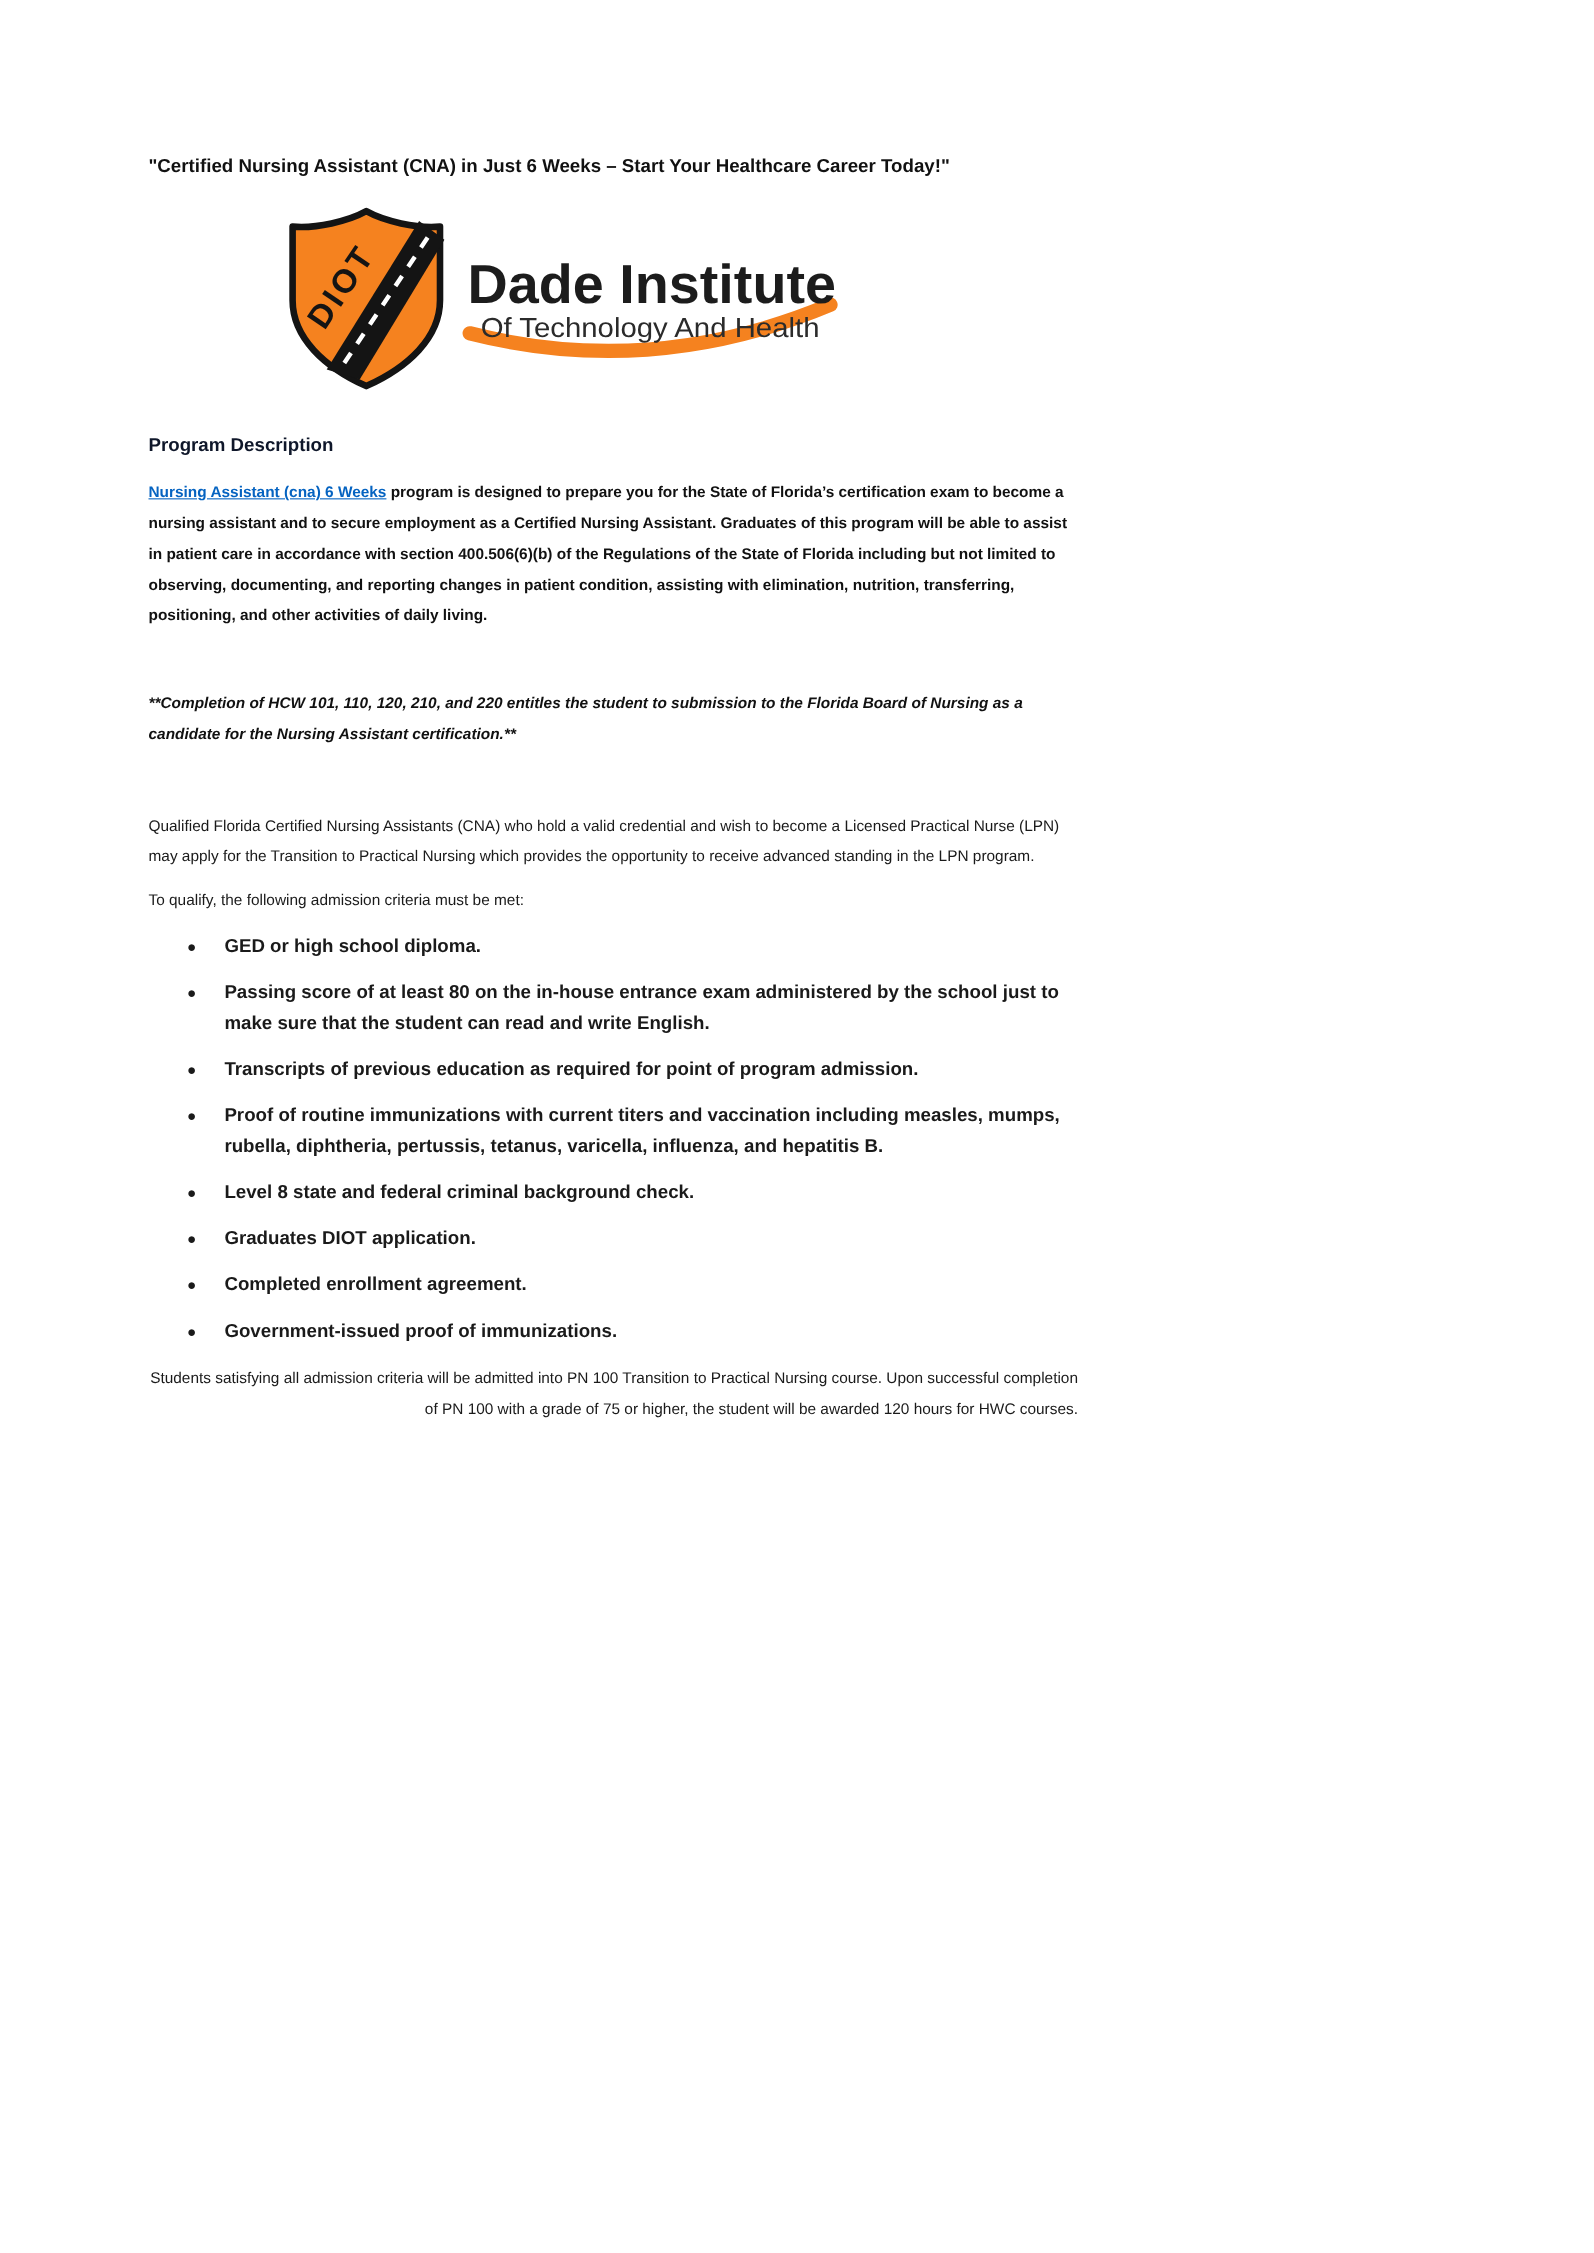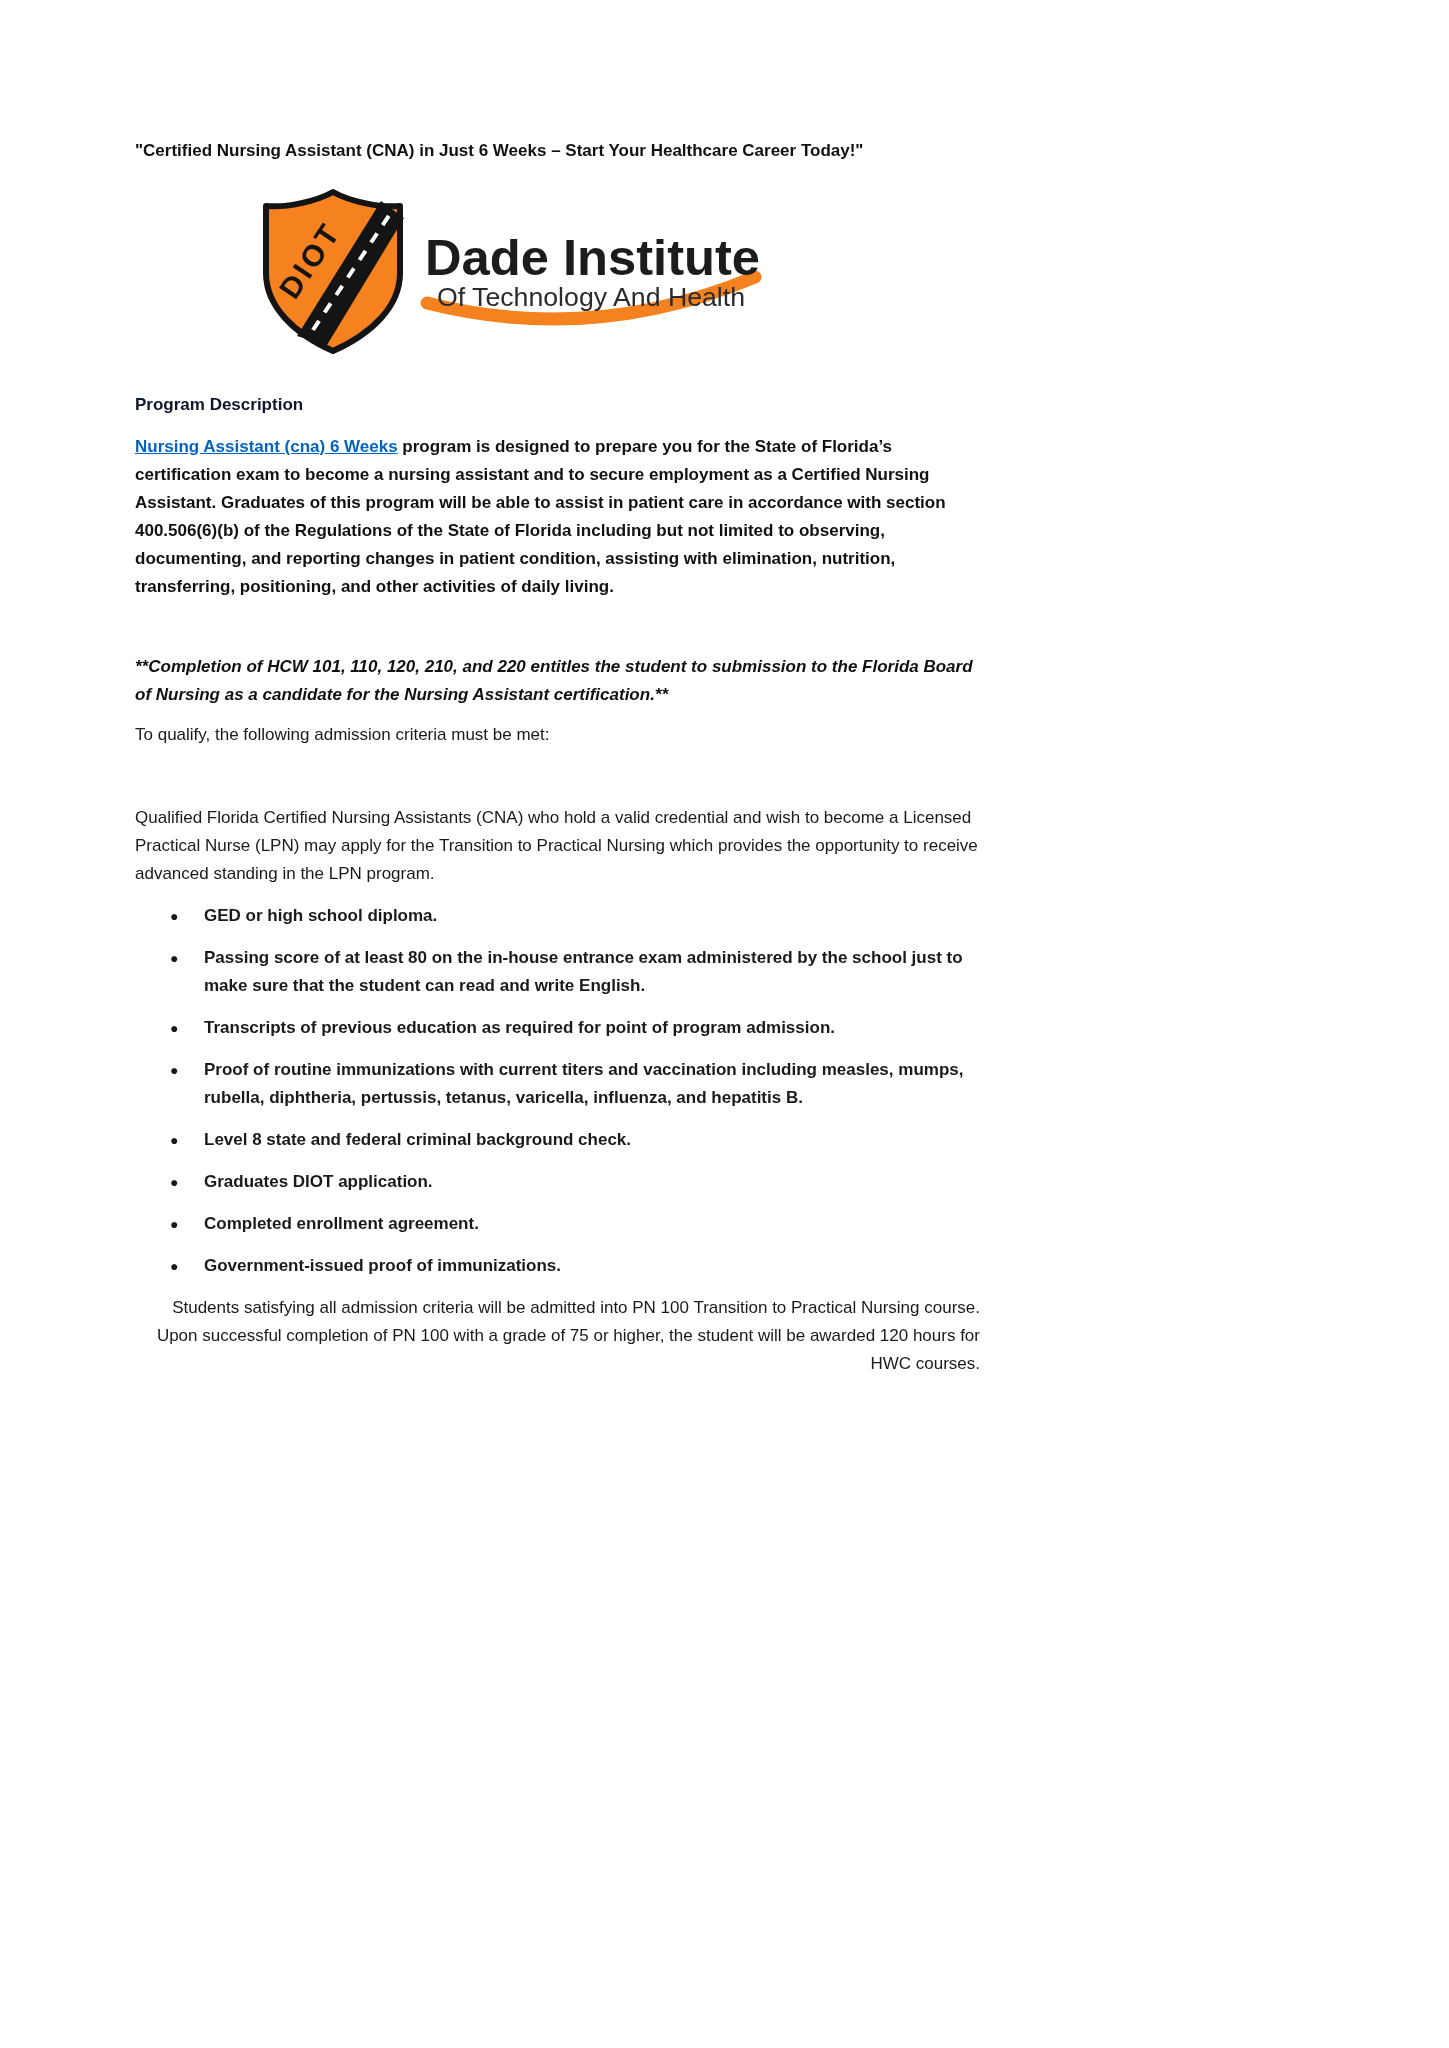--- a/index.html
+++ b/index.html
@@ -12,21 +12,21 @@
     color:#1a1a1a;
     overflow:hidden;
   }
   .content { padding:137px 0 0 135px; }
   .title {
     font-size:17px; font-weight:700; color:#111;
     line-height:28px; width:900px;
   }
   .logo-wrap { margin:22px 0 0 118px; width:512px; height:170px; }
   .heading { margin-top:34px; font-size:17px; font-weight:700; line-height:28px; color:#0f172a; }
-  .para { width:845px; font-size:17px; line-height:28px; }
+  .para { width:845px; font-size:14px; line-height:28px; }
   .para.bold { font-weight:700; color:#111; }
   .intro { margin-top:14px; }
   a.doclink { color:#0563C1; text-decoration:underline; font-weight:700; cursor:pointer; }
   .note { margin-top:52px;font-style:italic; }
   .qualified { margin-top:55px; }
   .qualify-intro { margin-top:12px; }
   ul.criteria { list-style:none; margin-top:14px; width:845px; }
   ul.criteria li { display:flex; margin-bottom:14px; font-size:17px; line-height:28px; }
   .bullet { flex:none; width:34px; margin-left:35px; font-size:14px; line-height:28px; color:#1a1a1a; }
   .li-text { flex:1;font-weight:bold; }
@@ -57,23 +57,23 @@
         <text x="184" y="119" font-family="Liberation Sans, sans-serif" font-size="25" font-weight="500" fill="#2b2b2b" textLength="308" lengthAdjust="spacingAndGlyphs">Of Technology And Health</text>
       </svg>
     </div>
 
     <div class="heading">Program Description</div>
 
     <p class="para bold intro"><a class="doclink">Nursing Assistant (cna) 6 Weeks</a><span> program is designed to prepare you for the State of Florida’s certification exam to become a nursing assistant and to secure employment as a Certified Nursing Assistant. Graduates of this program will be able to assist in patient care in accordance with section 400.506(6)(b) of the Regulations of the State of Florida including but not limited to observing, documenting, and reporting changes in patient condition, assisting with elimination, nutrition, transferring, positioning, and other activities of daily living.</span></p>
 
     <p class="para bold note">**Completion of HCW 101, 110, 120, 210, and 220 entitles the student to submission to the Florida Board of Nursing as a candidate for the Nursing Assistant certification.**</p>
 
+    <p class="para qualified">Qualified Florida Certified Nursing Assistants (CNA) who hold a valid credential and wish to become a Licensed Practical Nurse (LPN) may apply for the Transition to Practical Nursing which provides the opportunity to receive advanced standing in the LPN program.</p>
+
     <p class="para qualify-intro">To qualify, the following admission criteria must be met:</p>
-
-    <p class="para qualified">Qualified Florida Certified Nursing Assistants (CNA) who hold a valid credential and wish to become a Licensed Practical Nurse (LPN) may apply for the Transition to Practical Nursing which provides the opportunity to receive advanced standing in the LPN program.</p>
 
     <ul class="criteria">
       <li>
         <span class="bullet">●</span>
         <span class="li-text">GED or high school diploma.</span>
       </li>
       <li>
         <span class="bullet">●</span>
         <span class="li-text">Passing score of at least 80 on the in-house entrance exam administered by the school just to make sure that the student can read and write English.</span>
       </li>

